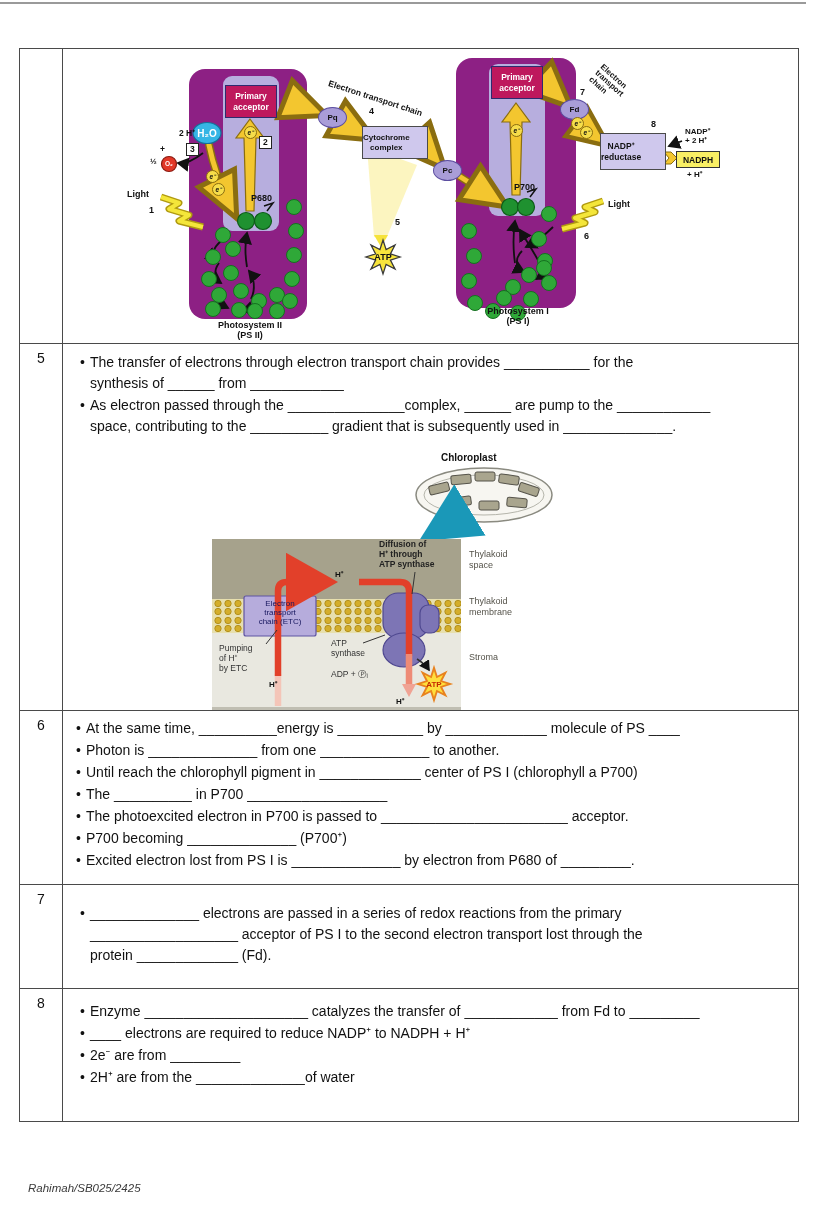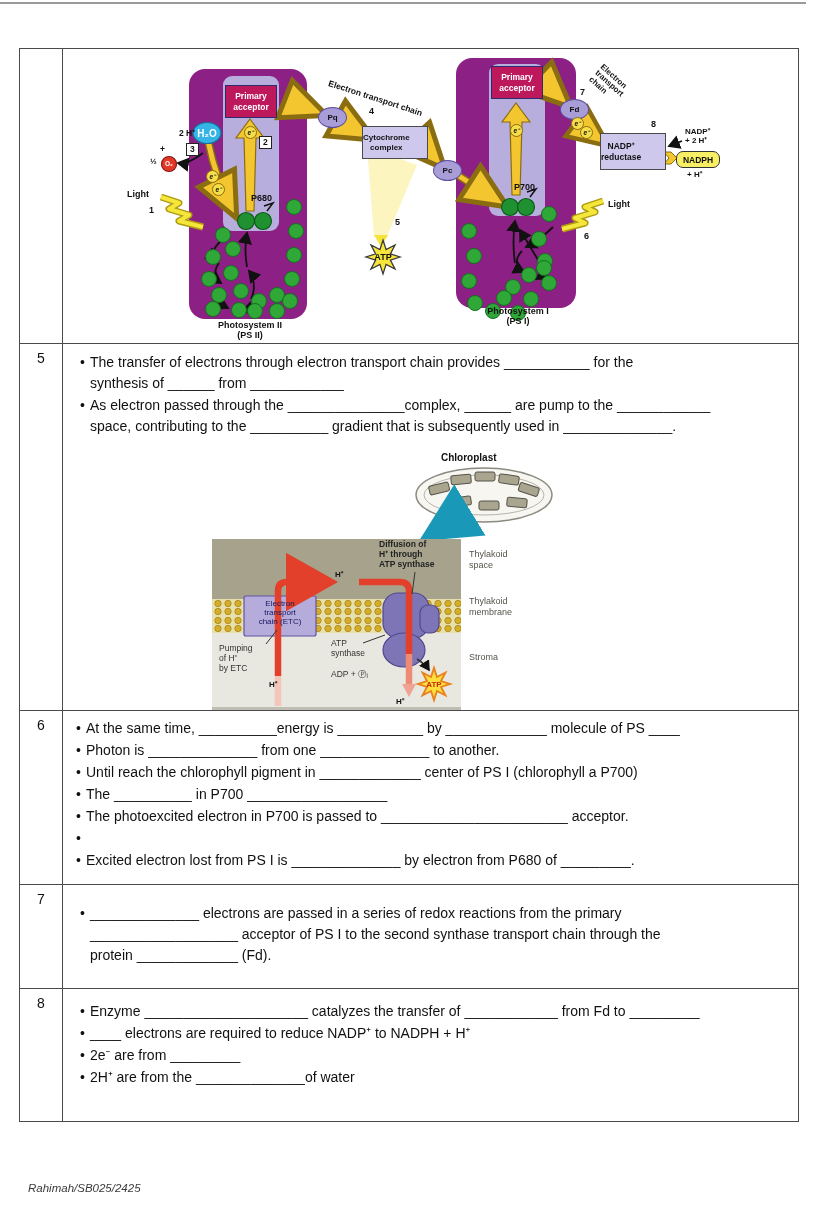--- a/index.html
+++ b/index.html
@@ -196,21 +196,21 @@
       <div class="lbl c" style="left:300px;top:203px;width:40px;">ATP</div>
       <div class="lbl" style="left:517px;top:38px;">7</div>
       <div class="lbl rot2" style="left:541px;top:14px;width:46px;">Electron
 transport
 chain</div>
       <div class="lbl" style="left:588px;top:70px;">8</div>
       <div class="lavbox" style="left:537px;top:84px;width:64px;height:35px;font-size:8.5px;"><span>NADP⁺
 reductase</span></div>
       <div class="lbl" style="left:622px;top:78px;font-size:8px;">NADP⁺
 + 2 H⁺</div>
-      <div class="nadphbox" style="left:613px;top:102px;width:42px;height:15px;border-radius:7px;">
+      <div class="nadphbox" style="left:613px;top:102px;width:42px;height:15px;">
           <span>NADPH</span>
         </div>
       <div class="lbl" style="left:624px;top:121px;font-size:8px;">+ H⁺</div>
       <div class="lbl" style="left:451px;top:133px;">P700</div>
       <div class="lbl" style="left:545px;top:150px;">Light</div>
       <div class="lbl" style="left:521px;top:182px;">6</div>
       <div class="lbl cap" style="left:137px;top:271px;width:100px;">Photosystem II
 (PS II)</div>
       <div class="lbl cap" style="left:405px;top:257px;width:100px;">Photosystem I
 (PS I)</div>
@@ -363,37 +363,38 @@
         <div class="b">
             <span class="d">•</span>
             <span class="t">The __________ in P700 __________________</span>
           </div>
         <div class="b">
             <span class="d">•</span>
             <span class="t">The photoexcited electron in P700 is passed to ________________________ acceptor.</span>
           </div>
         <div class="b">
             <span class="d">•</span>
+            <span class="t">P700 becoming ______________ (P700⁺)</span>
           </div>
         <div class="b">
             <span class="d">•</span>
             <span class="t">Excited electron lost from PS I is ______________ by electron from P680 of _________.</span>
           </div>
       </div>
     </div>
   </div>
 
   <div class="row" style="height:104px;">
     <div class="numcell"><span>7</span></div>
     <div class="content">
       <div class="bullets" style="padding:17px 22px 0 12px;">
         <div class="b">
             <span class="d">•</span>
             <span class="t">______________ electrons are passed in a series of redox reactions from the primary
-___________________ acceptor of PS I to the second synthase transport chain through the
+___________________ acceptor of PS I to the second electron transport lost through the
 protein _____________ (Fd).</span>
           </div>
       </div>
     </div>
   </div>
 
   <div class="row">
     <div class="numcell"><span>8</span></div>
     <div class="content">
       <div class="bullets" style="padding:11px 22px 0 12px;">

